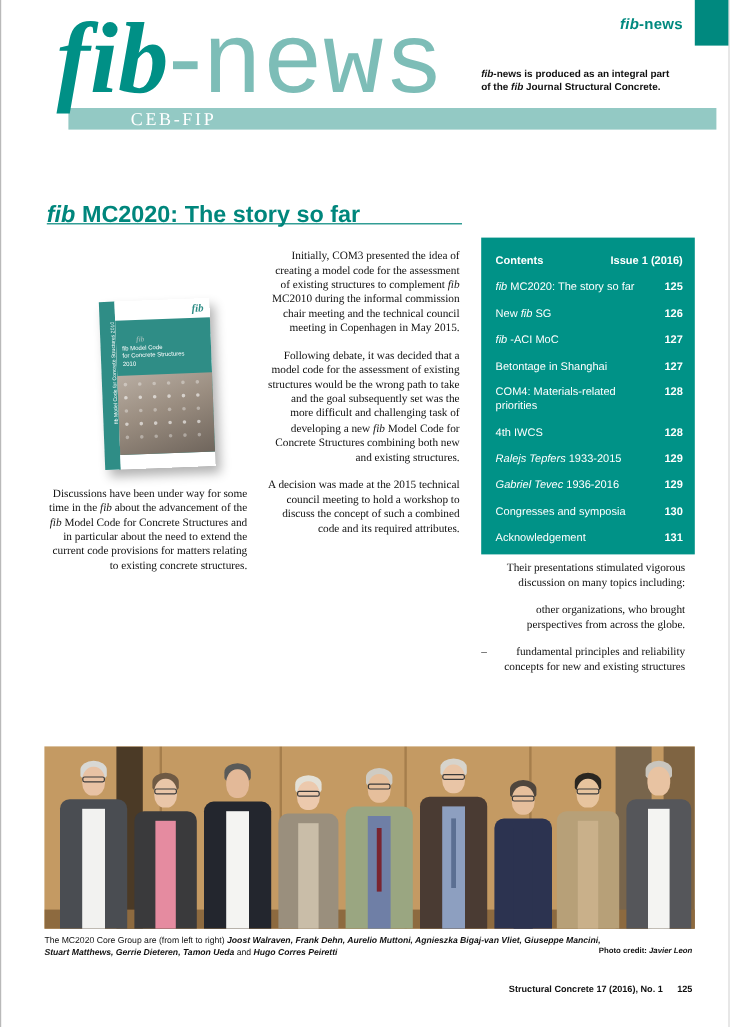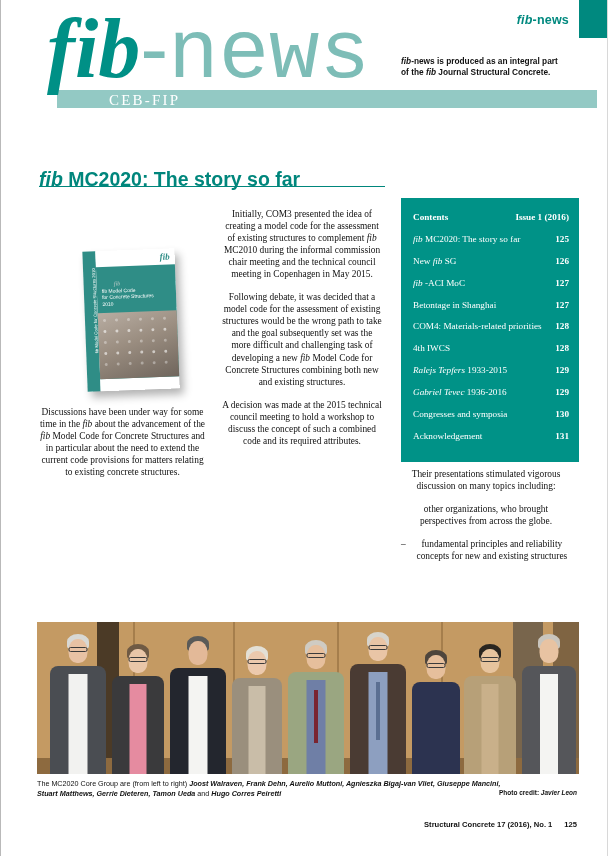--- a/index.html
+++ b/index.html
@@ -28,21 +28,21 @@
   #tagline .it{font-style:italic;}
 
   
   #article-title{position:absolute;left:38px;top:155px;font-family:"Liberation Sans",sans-serif;
                  font-weight:700;font-size:19.5px;color:#00867c;white-space:nowrap;}
   #article-title .it{font-style:italic;}
   #title-rule{position:absolute;left:38px;top:186px;width:346px;height:1.4px;background:#00867c;}
 
   
   .col{position:absolute;font-family:"Liberation Serif",serif;font-size:9.4px;line-height:12.05px;
-       text-align:center;color:#111;}
+       text-align:right;color:#111;}
   .col p{margin:0 0 11px 0;}
   #col1{left:38px;top:406px;width:167px;}
   #col2{left:220px;top:208px;width:162px;}
   #col3{left:400px;top:468px;width:170px;}
   #col3 .bullet{display:flex;gap:7px;}
   #col3 .bullet .dash{flex:0 0 auto;}
 
   
   #art2020{position:absolute;left:36px;top:214px;width:172px;height:185px;}
   #y2020{position:absolute;left:0;top:0;width:172px;font-family:"Liberation Serif",serif;
@@ -62,21 +62,21 @@
   #book .ctitle{position:absolute;left:5px;top:21px;width:68px;
         font-family:"Liberation Sans",sans-serif;font-size:5px;line-height:6.4px;color:#fff;}
   #book .clogo{position:absolute;right:5px;top:3px;font-family:"Liberation Serif",serif;
         font-style:italic;font-weight:700;font-size:9px;color:#2f8d86;}
   #book .clogo2{position:absolute;left:17px;top:30px;font-family:"Liberation Serif",serif;
         font-style:italic;font-weight:700;font-size:6px;color:#8fb8b3;}
 
   
   #contents{position:absolute;left:400px;top:198px;width:178px;height:264px;background:#009287;}
   #contents .inner{position:absolute;left:12px;top:14px;right:10px;
-        font-family:Liberation Serif, serif;color:#ffffff;}
+        font-family:Liberation Sans, sans-serif;color:#ffffff;}
   #contents .row{display:flex;align-items:flex-start;justify-content:space-between;
         font-size:9.2px;line-height:11.6px;margin-bottom:10.3px;gap:6px;}
   #contents .row .lbl{flex:1 1 auto;}
   #contents .row .pg{flex:0 0 auto;font-weight:700;text-align:right;}
   #contents .head .lbl,#contents .head .pg{font-weight:700;}
   #contents .it{font-style:italic;}
 
   
   #photo{position:absolute;left:36px;top:622px;width:542px;height:152px;overflow:hidden;
          background:#c49a63;}

